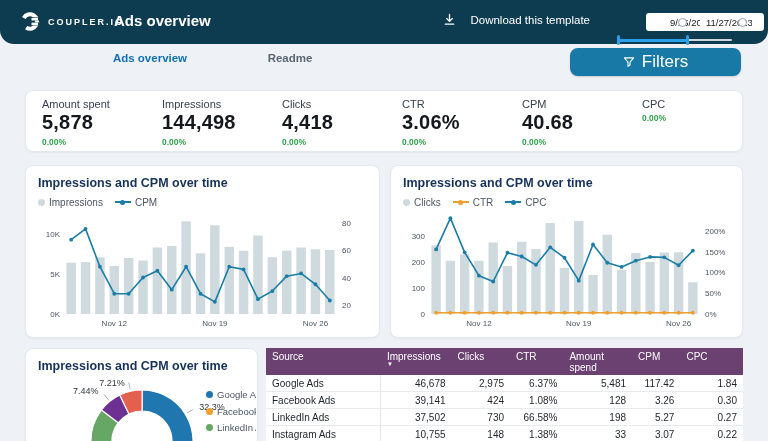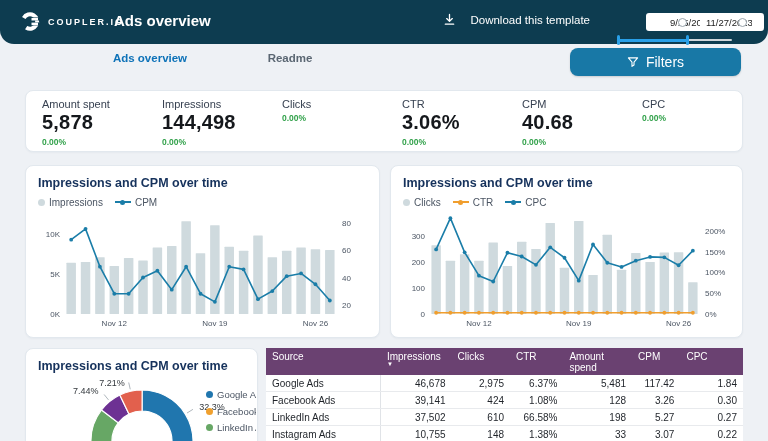--- a/index.html
+++ b/index.html
@@ -17,21 +17,21 @@
   .date-input{position:absolute;top:13px;height:18px;background:#fff;border:none;border-radius:3px;
               font-size:9.5px;color:#222;padding:0 12px 0 6px;font-family:"Liberation Sans",sans-serif;}
   .date-ico{position:absolute;top:18px;width:7px;height:7px;border:1.4px solid #9aa5ad;border-radius:50%;background:#fff;}
   .slider{position:absolute;top:36px;}
   .slider .track{position:absolute;left:0;top:3px;width:115px;height:2px;background:#cfd6da;border-radius:2px;}
   .slider .active{position:absolute;left:0;top:2.5px;width:70px;height:3px;background:#29a0e8;border-radius:2px;}
   .slider .handle{position:absolute;top:-1px;width:3px;height:10px;background:#29a0e8;border-radius:2px;}
 
   .filters-btn{position:absolute;left:570px;top:48px;width:171px;height:28px;background:#1878a6;
                border-radius:8px;display:flex;align-items:center;justify-content:center;gap:7px;
-               color:#fff;font-size:14px;cursor:pointer;z-index:2;box-shadow:0 1px 2px rgba(0,0,0,.15);}
+               color:#fff;font-size:17px;cursor:pointer;z-index:2;box-shadow:0 1px 2px rgba(0,0,0,.15);}
 
   
   .tabs{position:absolute;left:0;top:52px;width:560px;height:24px;}
   .tab{position:absolute;top:0;width:120px;text-align:center;font-size:11.5px;font-weight:bold;cursor:pointer;}
   .tab.active{color:#0d72b8;}
   .tab.inactive{color:#5a6672;}
 
   
   .card{position:absolute;background:#fff;border:1px solid #e2e8ee;border-radius:8px;
         box-shadow:0 1px 2px rgba(30,50,70,.04);box-sizing:border-box;}
@@ -123,20 +123,21 @@
       <div class="val">5,878</div>
       <div class="delta">0.00%</div>
     </div>
     <div class="kpi">
       <div class="lbl">Impressions</div>
       <div class="val">144,498</div>
       <div class="delta">0.00%</div>
     </div>
     <div class="kpi">
       <div class="lbl">Clicks</div>
+      <div class="val">4,418</div>
       <div class="delta">0.00%</div>
     </div>
     <div class="kpi">
       <div class="lbl">CTR</div>
       <div class="val">3.06%</div>
       <div class="delta">0.00%</div>
     </div>
     <div class="kpi">
       <div class="lbl">CPM</div>
       <div class="val">40.68</div>
@@ -385,21 +386,21 @@
             <td class="num">39,141</td>
             <td class="num">424</td>
             <td class="num">1.08%</td>
             <td class="num">128</td>
             <td class="num">3.26</td>
             <td class="num">0.30</td>
           </tr>
           <tr>
             <td class="">LinkedIn Ads</td>
             <td class="num">37,502</td>
-            <td class="num">610</td>
+            <td class="num">730</td>
             <td class="num">66.58%</td>
             <td class="num">198</td>
             <td class="num">5.27</td>
             <td class="num">0.27</td>
           </tr>
           <tr>
             <td class="">Instagram Ads</td>
             <td class="num">10,755</td>
             <td class="num">148</td>
             <td class="num">1.38%</td>

